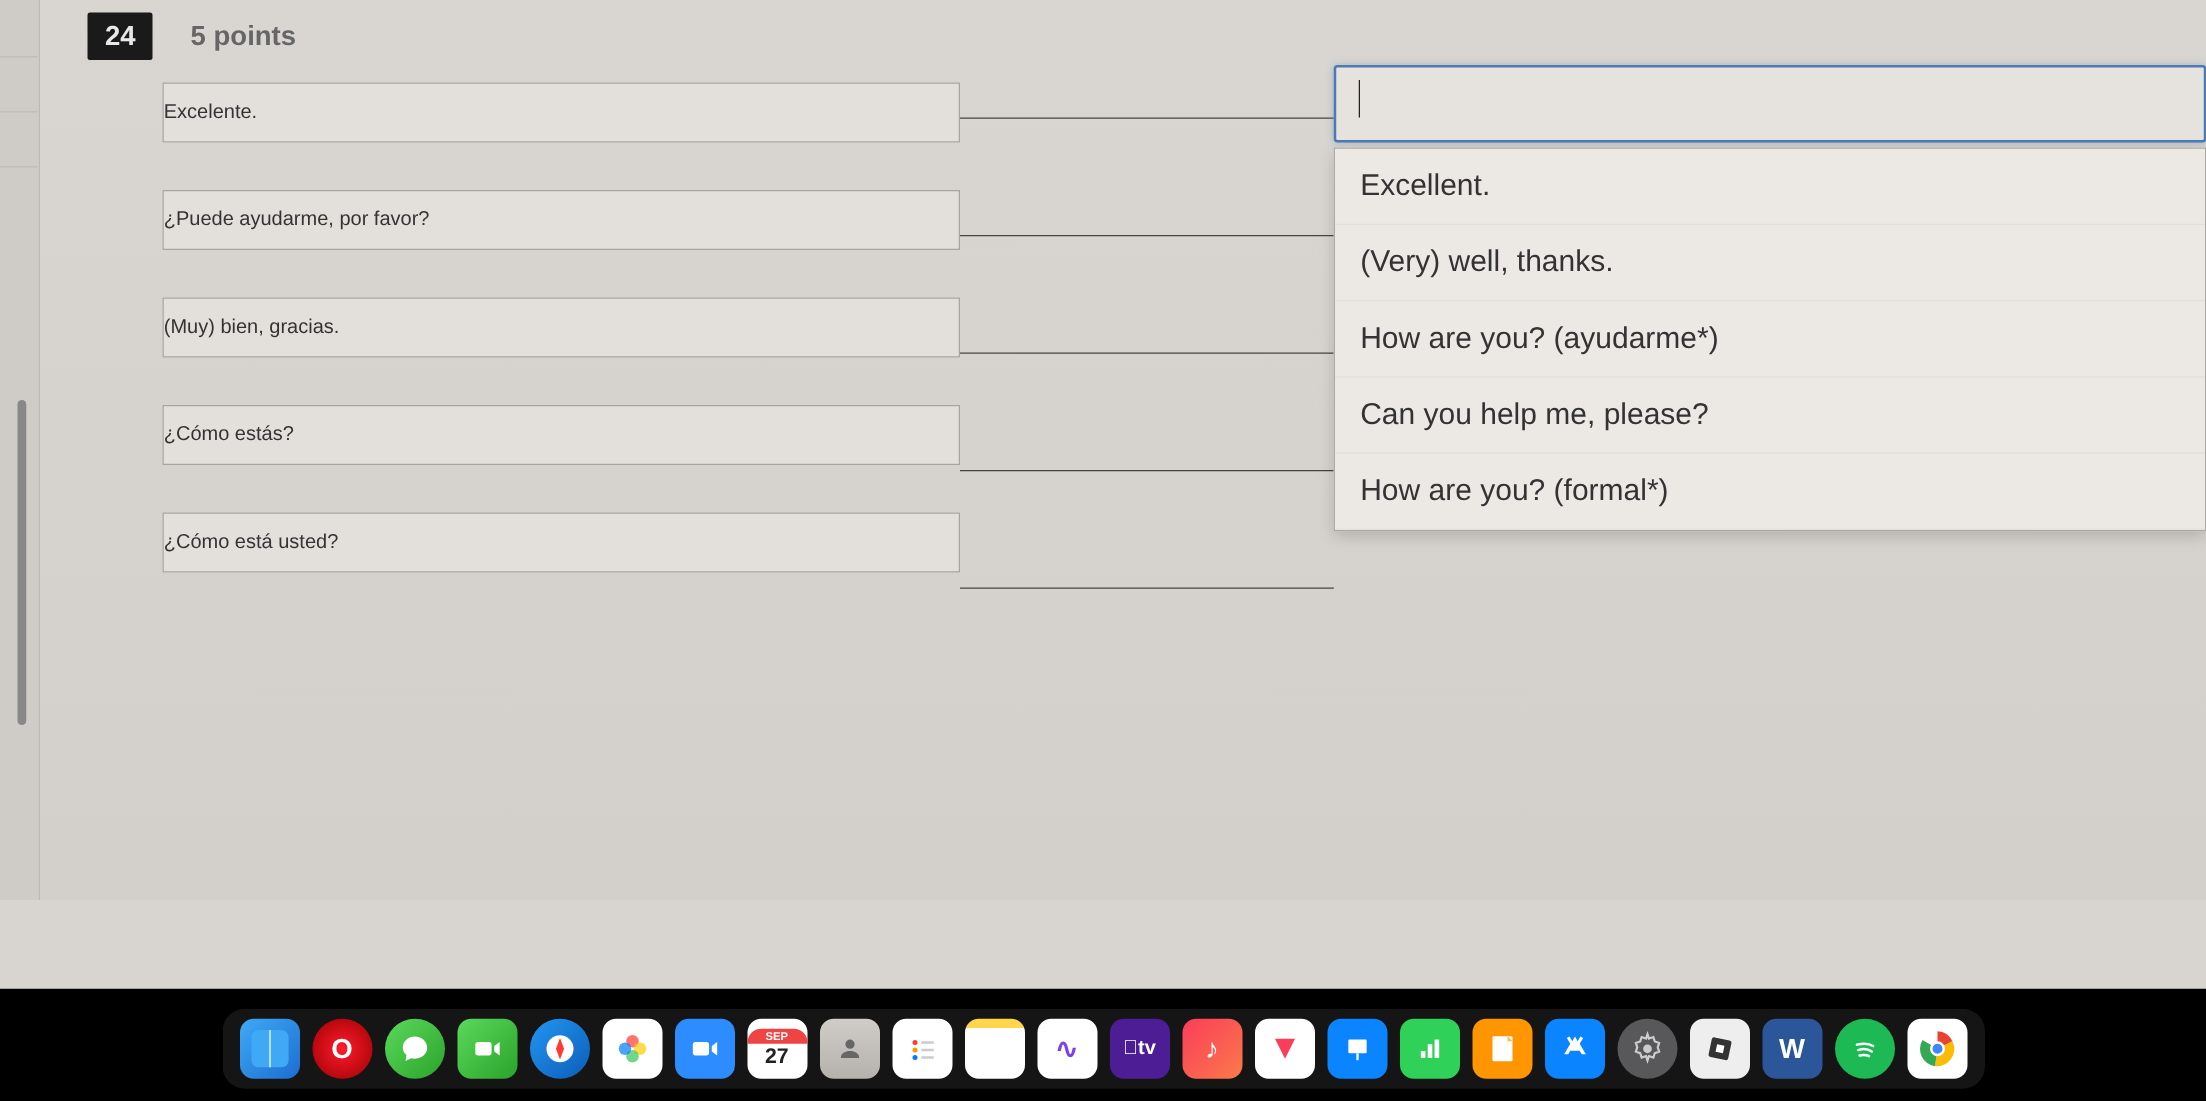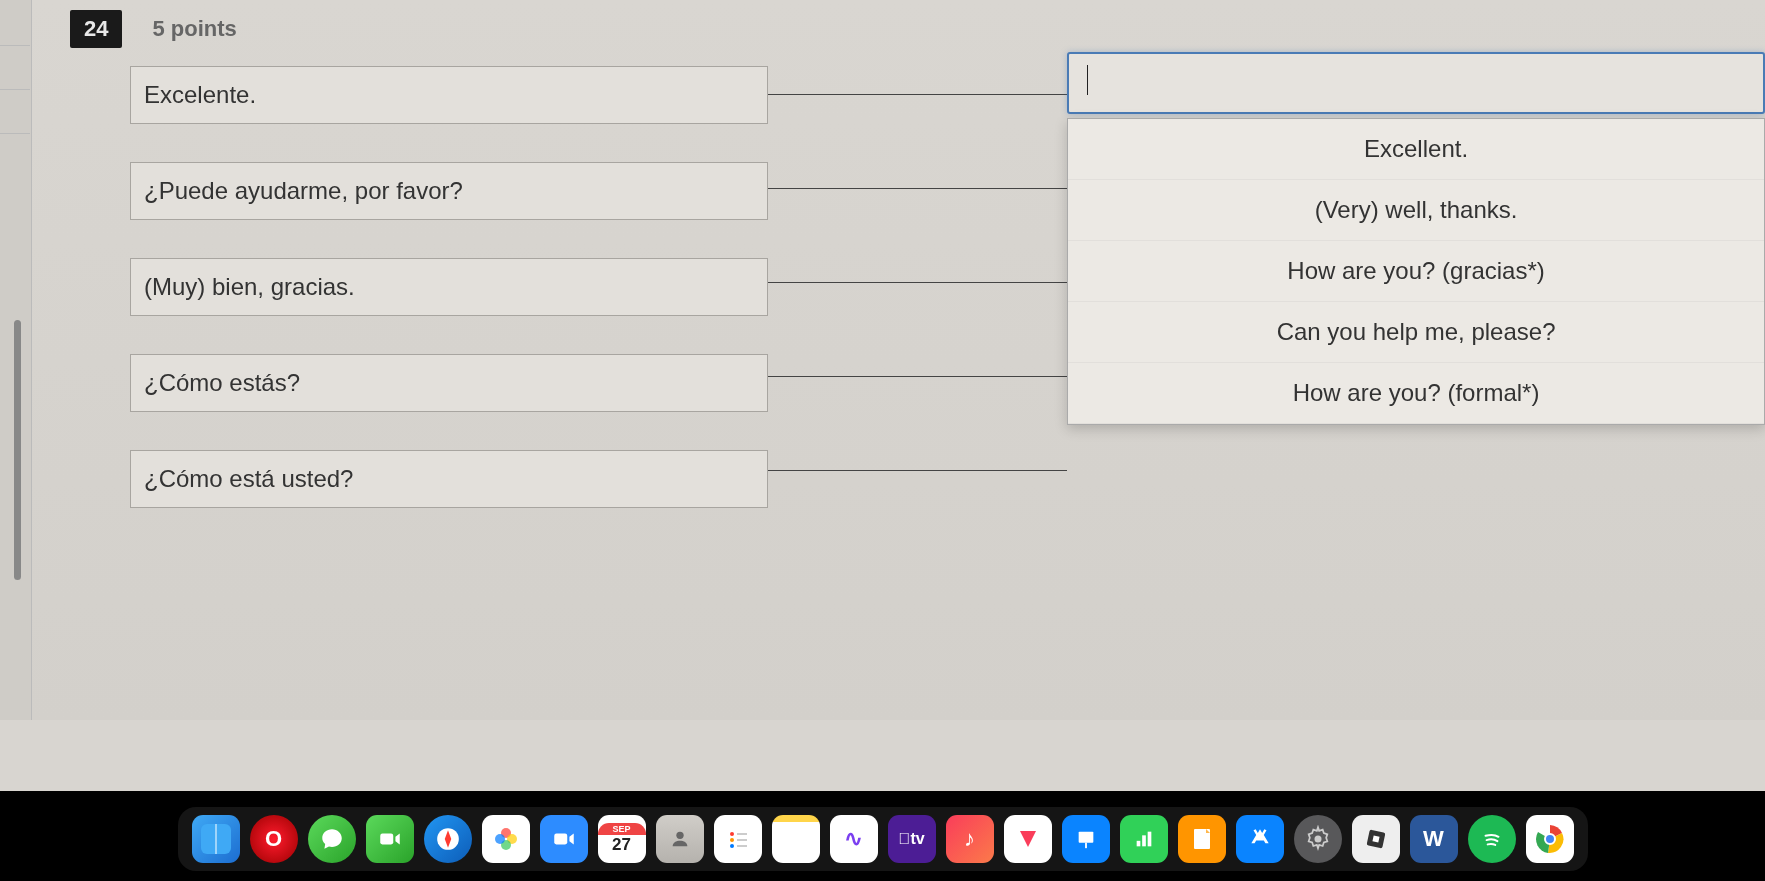--- a/index.html
+++ b/index.html
@@ -53,22 +53,22 @@
     .left-column {
       margin-left: 60px;
       display: flex;
       flex-direction: column;
       gap: 38px;
       width: 640px;
     }
     .spanish-item {
       background: #e3e0db;
       border: 1px solid #a8a5a0;
-      padding: 14px 13px;
-      font-size: 24px;
+      padding: 14px 0;
+      font-size: 16px;
       color: #333;
       font-weight: 400;
       width: 100%;
     }
     .connector-region {
       width: 300px;
       position: relative;
     }
     .connector {
       position: absolute;
@@ -108,21 +108,20 @@
       0%,50%{opacity:1}51%,100%{opacity:0}
     }
     .dropdown {
       position: absolute;
       top: 52px;
       left: 0;
       right: 0;
       background: #ece9e4;
       border: 1px solid #aaa;
       box-shadow: 0 4px 12px rgba(0,0,0,0.18);
-      text-align: center;
     }
     .dropdown-option {
       padding: 16px 20px;
       font-size: 24px;
       color: #333;
       border-bottom: 1px solid rgba(0,0,0,0.04);
       cursor: pointer;
     }
     .left-sidebar-stub {
       position: absolute;
@@ -253,21 +252,21 @@
       <div class="connector" style="top:404px"></div>
     </div>
 
     <div class="right-column">
       <div class="active-input">
         <span></span><span class="cursor"></span>
       </div>
       <div class="dropdown">
         <div class="dropdown-option">Excellent.</div>
         <div class="dropdown-option">(Very) well, thanks.</div>
-        <div class="dropdown-option">How are you? (gracias*)</div>
+        <div class="dropdown-option">How are you? (ayudarme*)</div>
         <div class="dropdown-option">Can you help me, please?</div>
         <div class="dropdown-option">How are you? (formal*)</div>
       </div>
     </div>
 
   </div>
 </div>
 
 <div class="black-bar"></div>
 

